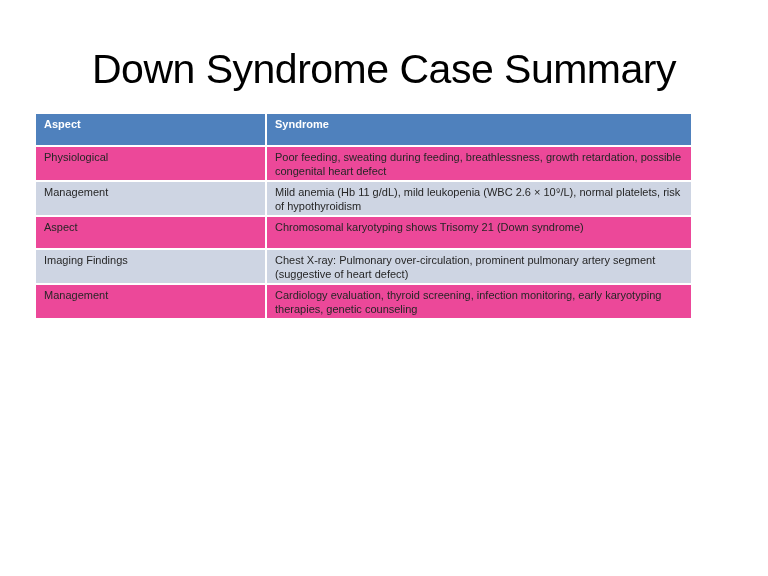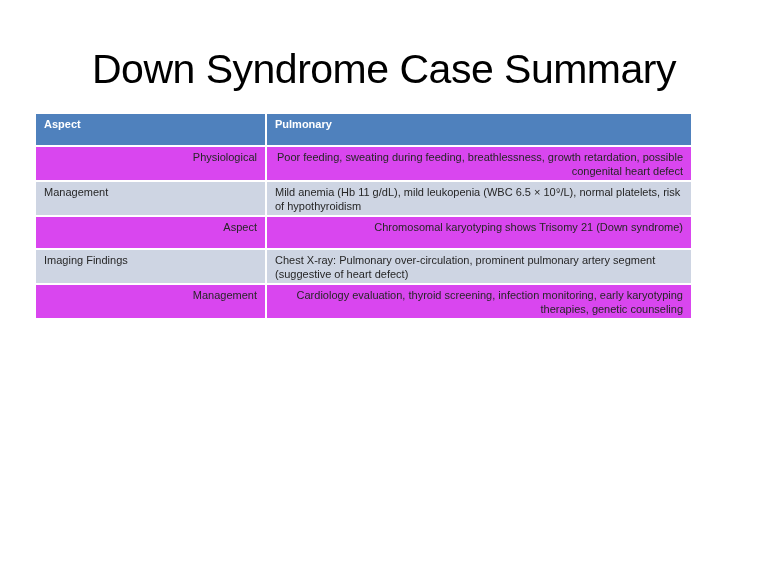--- a/index.html
+++ b/index.html
@@ -58,48 +58,48 @@
   }
   thead th {
     background: #4F81BD;
     color: #ffffff;
     font-weight: 700;
   }
   tbody td {
     color: #262626;
   }
   tbody tr.band-dark td  { background: #CED5E3; }
-  tbody tr.band-light td { background: #d946ef; text-align: right; }
+  tbody tr.band-light td { background: #ec4899; }
 </style>
 </head>
 <body>
 
 <div class="slide">
 
   <h1 class="title">Down Syndrome Case Summary</h1>
 
   <table class="case-table">
     <colgroup>
       <col class="col-aspect">
       <col class="col-findings">
     </colgroup>
     <thead>
       <tr>
         <th class="first">Aspect</th>
-        <th>Pulmonary</th>
+        <th>Syndrome</th>
       </tr>
     </thead>
     <tbody>
       <tr class="band-light">
         <td class="first">Physiological</td>
         <td>Poor feeding, sweating during feeding, breathlessness, growth retardation, possible congenital heart defect</td>
       </tr>
       <tr class="band-dark">
         <td class="first">Management</td>
-        <td>Mild anemia (Hb 11 g/dL), mild leukopenia (WBC 6.5 × 10⁹/L), normal platelets, risk of hypothyroidism</td>
+        <td>Mild anemia (Hb 11 g/dL), mild leukopenia (WBC 2.6 × 10⁹/L), normal platelets, risk of hypothyroidism</td>
       </tr>
       <tr class="band-light">
         <td class="first">Aspect</td>
         <td>Chromosomal karyotyping shows Trisomy 21 (Down syndrome)</td>
       </tr>
       <tr class="band-dark">
         <td class="first">Imaging Findings</td>
         <td>Chest X-ray: Pulmonary over-circulation, prominent pulmonary artery segment (suggestive of heart defect)</td>
       </tr>
       <tr class="band-light">

